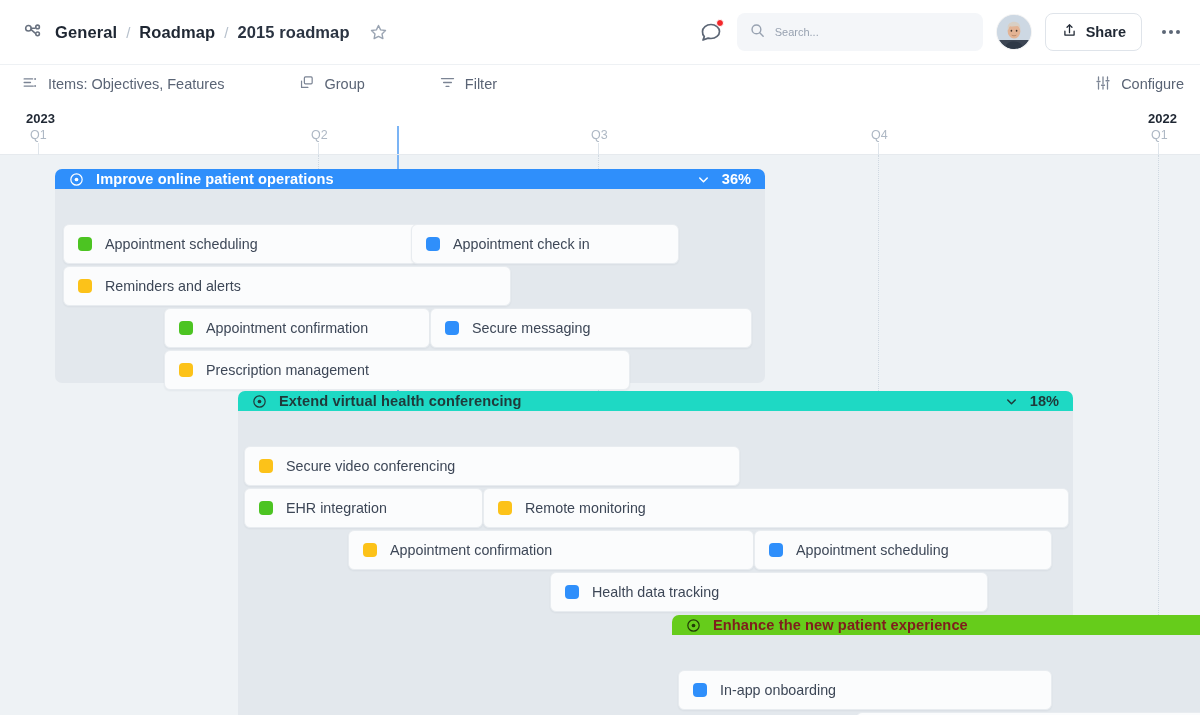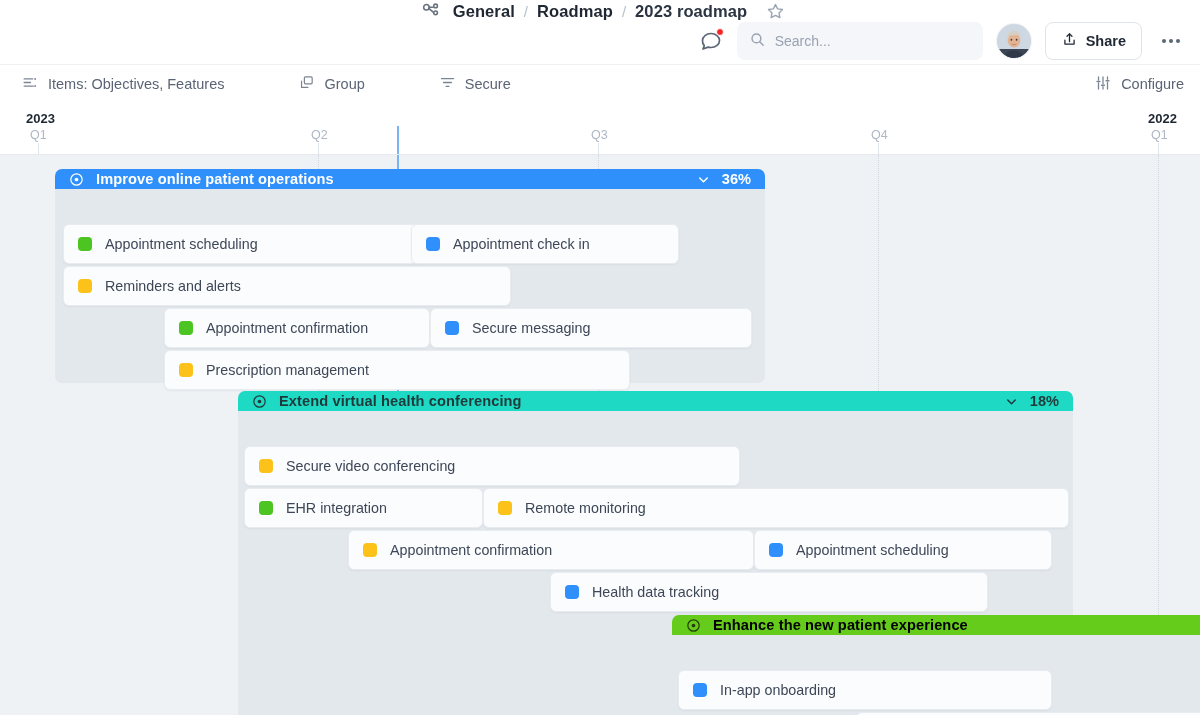--- a/index.html
+++ b/index.html
@@ -9,21 +9,21 @@
     background: #eef2f5;
     overflow: hidden;
     -webkit-font-smoothing: antialiased;
   }
 
   
   .topbar {
     height: 64px; background: #ffffff;
     display: flex; align-items: center;
     padding: 0 16px 0 22px;
-    position: relative; z-index: 30; flex-direction: column;
+    position: relative; z-index: 30;
   }
   .crumbs { display: flex; align-items: center; gap: 9px; }
   .crumb-icon { width: 22px; height: 22px; display: block; margin-right: 2px; }
   .crumb {
     font-size: 16.5px; font-weight: bold; color: #1f2733;
     letter-spacing: .1px; white-space: nowrap;
   }
   .crumb.muted { color: #2b3442; }
   .crumb-sep { font-size: 15px; color: #b6c0cc; font-weight: normal; }
   .star-btn { margin-left: 9px; display: flex; align-items: center; cursor: pointer; }
@@ -33,21 +33,21 @@
   .chat-dot {
     position: absolute; top: -1px; right: -1px;
     width: 8px; height: 8px; border-radius: 50%;
     background: #f4272a; border: 1.5px solid #fff;
   }
   .search-box {
     width: 246px; height: 38px; background: #f4f6f9;
     border-radius: 8px; display: flex; align-items: center;
     padding: 0 12px; gap: 9px; cursor: text;
   }
-  .search-text { font-size: 14px; color: #98a2b1; }
+  .search-text { font-size: 11px; color: #98a2b1; }
   .avatar {
     width: 34px; height: 34px; border-radius: 50%;
     background: #cfd9e4; overflow: hidden; cursor: pointer;
     box-shadow: 0 0 0 1px rgba(0,0,0,.05);
     display: block; position: relative;
   }
   .share-btn {
     height: 38px; min-width: 96px; border: 1px solid #dfe4ea;
     border-radius: 8px; background: #fff; cursor: pointer;
     display: flex; align-items: center; justify-content: center;
@@ -130,21 +130,21 @@
         <circle cx="7" cy="8" r="3"></circle>
           <circle cx="17" cy="6.5" r="2"></circle>
           <circle cx="17" cy="14" r="2"></circle>
         <path d="M10 8h4M10 9.5l4 3.5" stroke-linecap="round"></path>
       </svg>
     </span>
     <span class="crumb">General</span>
     <span class="crumb-sep">/</span>
     <span class="crumb">Roadmap</span>
     <span class="crumb-sep">/</span>
-    <span class="crumb muted">2023 roadmap</span>
+    <span class="crumb muted">2015 roadmap</span>
     <span class="star-btn">
       <svg viewBox="0 0 24 24" width="21" height="21" fill="none" stroke="#9aa4b2" stroke-width="1.6" stroke-linejoin="round">
         <path d="M12 4l2.4 5 5.6.7-4 3.9 1 5.4L12 16.4 7 19l1-5.4-4-3.9 5.6-.7z"></path>
       </svg>
     </span>
   </div>
 
   <div class="top-right">
     <span class="chat-wrap">
       <svg viewBox="0 0 24 24" width="24" height="24" fill="none" stroke="#5c6675" stroke-width="1.7">
@@ -221,21 +221,21 @@
       </svg>
     </span>
     <span>Group</span>
   </div>
   <div class="tool">
     <span>
       <svg viewBox="0 0 24 24" width="17" height="17" fill="none" stroke="#7b8494" stroke-width="1.8" stroke-linecap="round">
         <path d="M3.5 6.5h17M6.5 12h11M10 17.5h4"></path>
       </svg>
     </span>
-    <span>Secure</span>
+    <span>Filter</span>
   </div>
   <div class="tool right">
     <span>
       <svg viewBox="0 0 24 24" width="18" height="18" fill="none" stroke="#7b8494" stroke-width="1.7" stroke-linecap="round">
         <path d="M6 4v4M6 12v8M12 4v9M12 17v3M18 4v3M18 11v9"></path>
         <path d="M4 10h4M10 15h4M16 9h4"></path>
       </svg>
     </span>
     <span>Configure</span>
   </div>
@@ -344,21 +344,21 @@
         <span class="sw" style="background: rgb(47, 143, 251);"></span>
         <span class="chip-label">Health data tracking</span>
       </div>
     </div>
     <div class="group" style="left: 672px; top: 460px; width: 560px; height: 255px; background: rgb(227, 232, 237);">
       <div class="obj-bar" style="width: 560px; background: rgb(102, 204, 27);">
         <span class="obj-icon"><svg viewBox="0 0 24 24" width="17" height="17" fill="none" stroke="#223b07" stroke-width="1.7">
      <circle cx="12" cy="12" r="8"></circle>
             <circle cx="12" cy="12" r="2.6" fill="#223b07" stroke="none"></circle>
    </svg></span>
-        <span class="obj-title" style="color: #000000;">Enhance the new patient experience</span>
+        <span class="obj-title" style="color: #7f1d1d;">Enhance the new patient experience</span>
       </div>
       <div class="chip" style="left: 6px; top: 55px; width: 374px;">
         <span class="sw" style="background: rgb(47, 143, 251);"></span>
         <span class="chip-label">In-app onboarding</span>
       </div>
       <div class="chip" style="left: 184px; top: 97px; width: 364px;"></div>
     </div>
   </div>
 
 </body></html>

